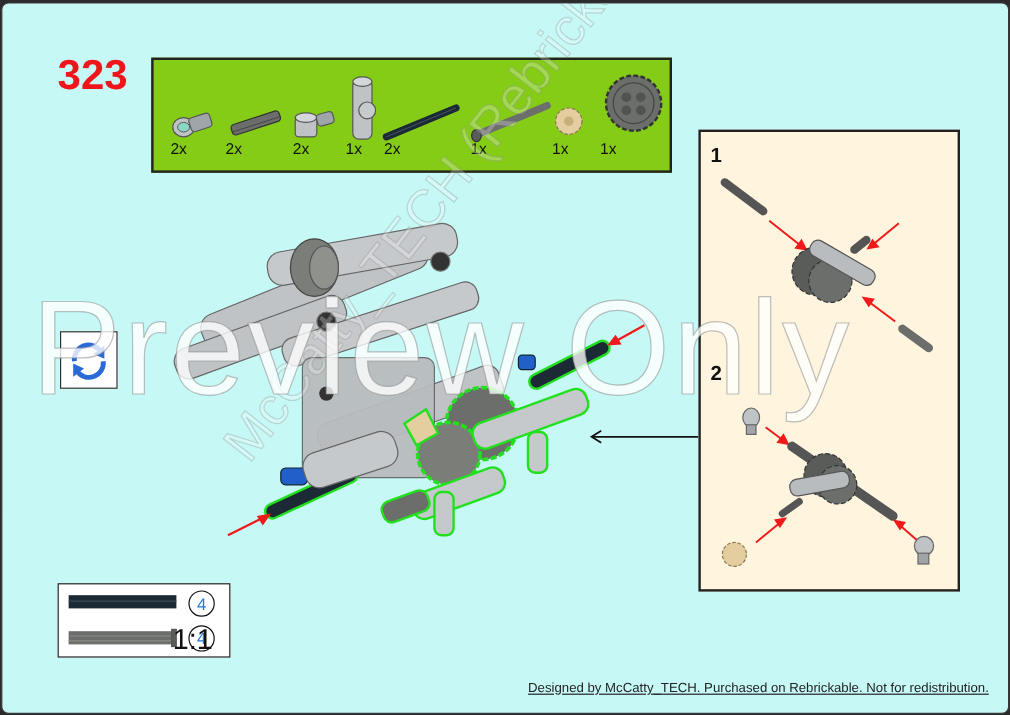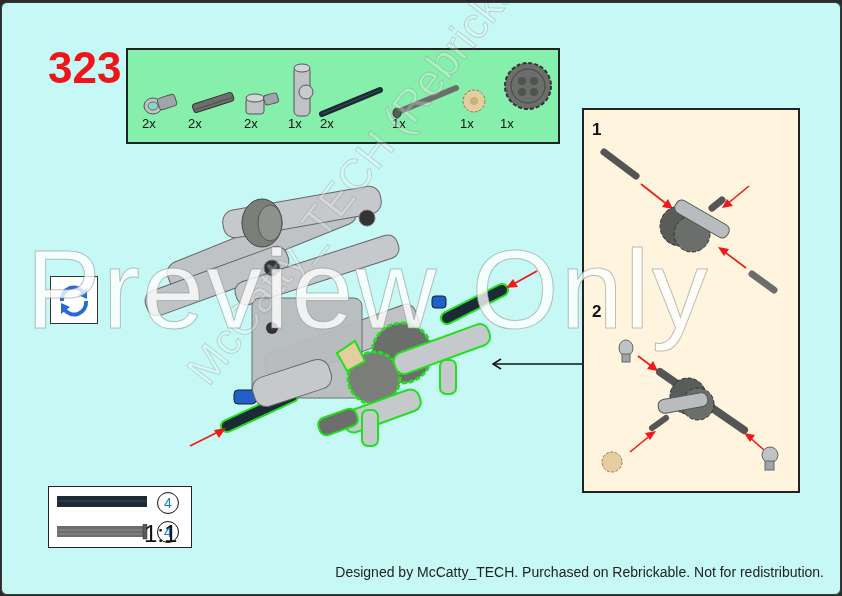--- a/index.html
+++ b/index.html
@@ -5,26 +5,26 @@
     html, body { margin: 0; padding: 0; }
     body {
       width: 842px; height: 596px; background: #2b2b2b; position: relative; overflow: hidden;
       font-family: "Liberation Sans", sans-serif;
     }
     .page {
       position: absolute; left: 1px; top: 2px; width: 838px; height: 591px;
       background: #c6f9f6; border-radius: 6px; border: 1px solid #3a3a3a; overflow: hidden;
     }
     .step-number {
-      position: absolute; left: 46px; top: 40px; font-size: 44px; font-weight: bold;
+      position: absolute; left: 46px; top: 40px; font-size: 35px; font-weight: bold;
       color: #f0151a; letter-spacing: 0px;
     }
     .parts-box {
       position: absolute; left: 124px; top: 45px; width: 434px; height: 96px;
-      background: #86efac; border: 2px solid #222; box-sizing: border-box;
+      background: #84cc16; border: 2px solid #222; box-sizing: border-box;
     }
     .part { position: absolute; }
     .part-qty {
       position: absolute; font-size: 13px; color: #111; top: 66px;
     }
     .callout {
       position: absolute; left: 580px; top: 105px; width: 218px; height: 385px;
       background: #fff4dd; border: 2px solid #222; box-sizing: border-box;
     }
     .sub-step { position: absolute; font-size: 17px; font-weight: bold; color: #111; }
@@ -35,21 +35,21 @@
     .length-box {
       position: absolute; left: 46px; top: 483px; width: 144px; height: 62px;
       background: #fff; border: 1.5px solid #222; box-sizing: border-box;
     }
     .len-circle {
       position: absolute; width: 20px; height: 20px; border: 1.5px solid #111; border-radius: 50%;
       text-align: center; line-height: 20px; font-size: 14px; color: #1e78e6; box-sizing: content-box;
     }
     .ratio { position: absolute; left: 142px; top: 517px; font-size: 24px; color: #111; }
     .footer {
-      position: absolute; right: 16px; bottom: 14px; font-size: 14px; color: #222;
+      position: absolute; right: 16px; bottom: 14px; font-size: 11px; color: #222; text-decoration: underline;
     }
     .watermark {
       position: absolute; left: 24px; top: 222px; font-size: 112px; color: rgba(255,255,255,0.78);
       -webkit-text-stroke: 1px rgba(140,140,140,0.55); white-space: nowrap; letter-spacing: 2px;
       pointer-events: none;
     }
     .watermark-diag {
       position: absolute; left: 175px; top: 360px; font-size: 44px; color: rgba(255,255,255,0.25);
       -webkit-text-stroke: 1px rgba(140,140,140,0.35); white-space: nowrap;
       transform: rotate(-52deg); transform-origin: left top; pointer-events: none;

